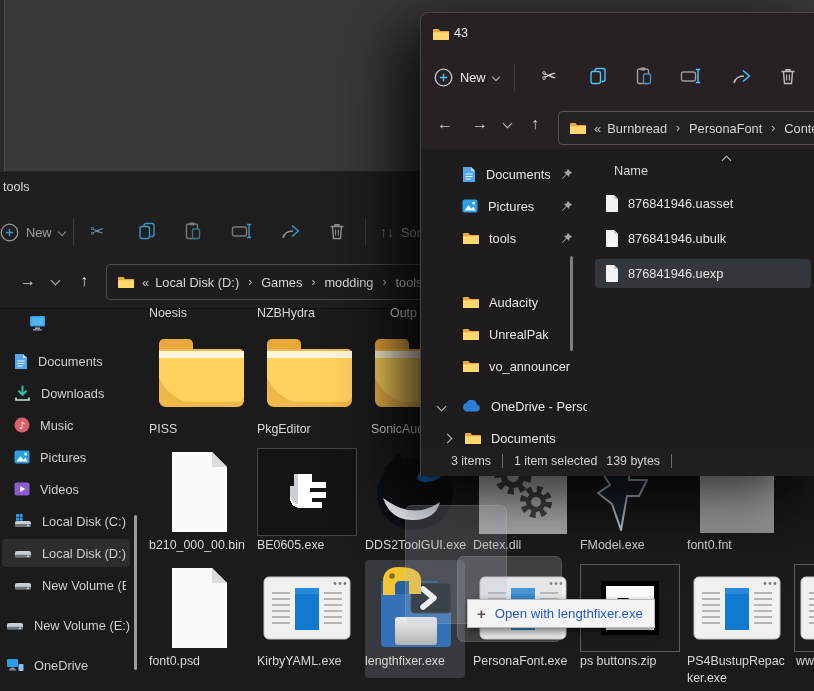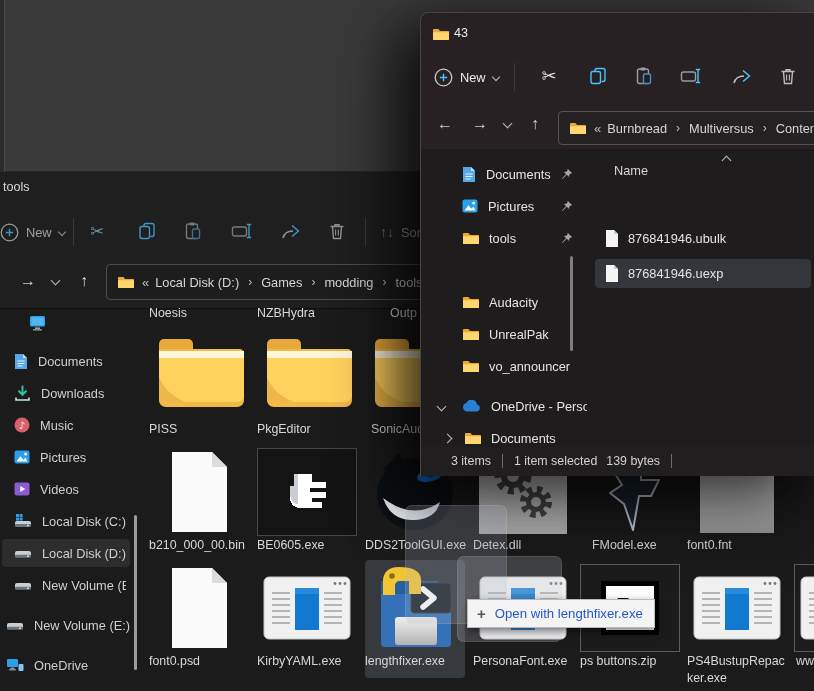--- a/index.html
+++ b/index.html
@@ -364,21 +364,21 @@
               <circle cx="34" cy="26" r="14" stroke-width="9" stroke-dasharray="5.5 5"></circle>
               <circle cx="34" cy="26" r="9" stroke-width="6"></circle>
               <circle cx="57" cy="52" r="12" stroke-width="8" stroke-dasharray="5 4.5"></circle>
               <circle cx="57" cy="52" r="7.5" stroke-width="5"></circle>
             </g>
           </svg>
         </span>
       </div>
     <div class="glbl">Detex.dll</div>
     </div>
-  <div class="cell" style="left:592px;top:276px;">
+  <div class="cell" style="left:580px;top:276px;">
     <div class="ibox">
         <span>
           <svg width="76" height="84" viewBox="0 0 76 84">
             <path d="M8 2h62l-11 19H37v9h18l-8 16H35l-6 34-9-26-14-11 12-8-10-16z" fill="#1c2531" stroke="#ccd4dd" stroke-width="2" stroke-linejoin="round"></path>
           </svg>
         </span>
       </div>
     <div class="glbl">FModel.exe</div>
     </div>
   <div class="cell" style="left:687px;top:276px;">
@@ -579,21 +579,21 @@
   <div class="addr-box" style="left:137px;top:98px;width:246px;height:32px;background:#252021;border-color:#5a5351;">
     <span>
         <svg width="17" height="13" viewBox="0 0 17 13">
           <path d="M1 2c0-.6.4-1 1-1h4.5L8 3h8c.6 0 1 .4 1 1v7c0 .6-.4 1-1 1H2c-.6 0-1-.4-1-1V2z" fill="#eaa93c"></path>
           <path d="M1 4.2h16V11c0 .6-.4 1-1 1H2c-.6 0-1-.4-1-1V4.2z" fill="#ffd76e"></path>
         </svg>
       </span>
     <span class="overflow-ch">«</span>
     <span class="crumb">Burnbread</span>
     <span class="crumb-sep">›</span>
-    <span class="crumb">Multiversus</span>
+    <span class="crumb">PersonaFont</span>
     <span class="crumb-sep">›</span>
     <span class="crumb">Content</span>
   </div>
 
   <div id="front-content"></div>
 
   <div class="side-item" style="left:41px;top:147px;width:120px;">
     <span>
         <svg width="14" height="17" viewBox="0 0 14 17">
           <path d="M1 1h8l4 4v11H1z" fill="#58a8e8"></path>
@@ -682,20 +682,29 @@
           <path d="M1 2c0-.6.4-1 1-1h4.5L8 3h8c.6 0 1 .4 1 1v7c0 .6-.4 1-1 1H2c-.6 0-1-.4-1-1V2z" fill="#eaa93c"></path>
           <path d="M1 4.2h16V11c0 .6-.4 1-1 1H2c-.6 0-1-.4-1-1V4.2z" fill="#ffd76e"></path>
         </svg>
       </span>
       <span class="lab">Documents</span>
     </div>
   <div class="sbar" style="left:149px;top:243px;height:95px;background:#7e7e7e;"></div>
 
   <div style="position:absolute;left:193px;top:150px;color:#d6d6d6;">Name</div>
   <span class="chev up" style="position:absolute;left:302px;top:144px;"></span>
+  <div class="lrow" style="top:176px;">
+    <span>
+        <svg width="15" height="19" viewBox="0 0 15 19">
+          <path d="M2 1h8l4 4v13H2z" fill="#f4f4f4"></path>
+          <path d="M10 1l4 4h-4z" fill="#c9c9c9"></path>
+        </svg>
+      </span>
+    <span>876841946.uasset</span>
+    </div>
   <div class="lrow" style="top:211px;">
     <span>
         <svg width="15" height="19" viewBox="0 0 15 19">
           <path d="M2 1h8l4 4v13H2z" fill="#f4f4f4"></path>
           <path d="M10 1l4 4h-4z" fill="#c9c9c9"></path>
         </svg>
       </span>
     <span>876841946.ubulk</span>
     </div>
   <div class="lrow sel" style="top:246px;">

